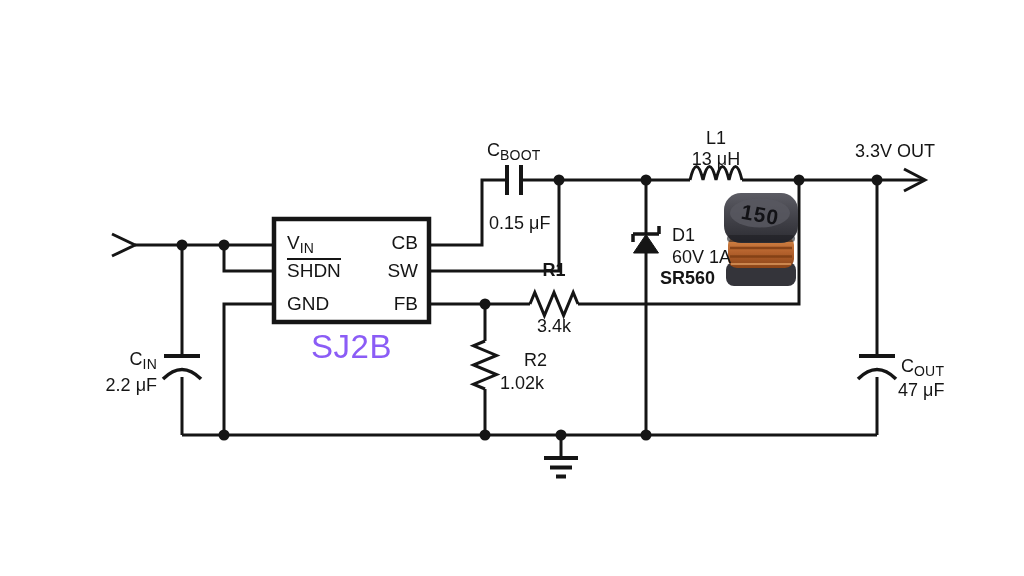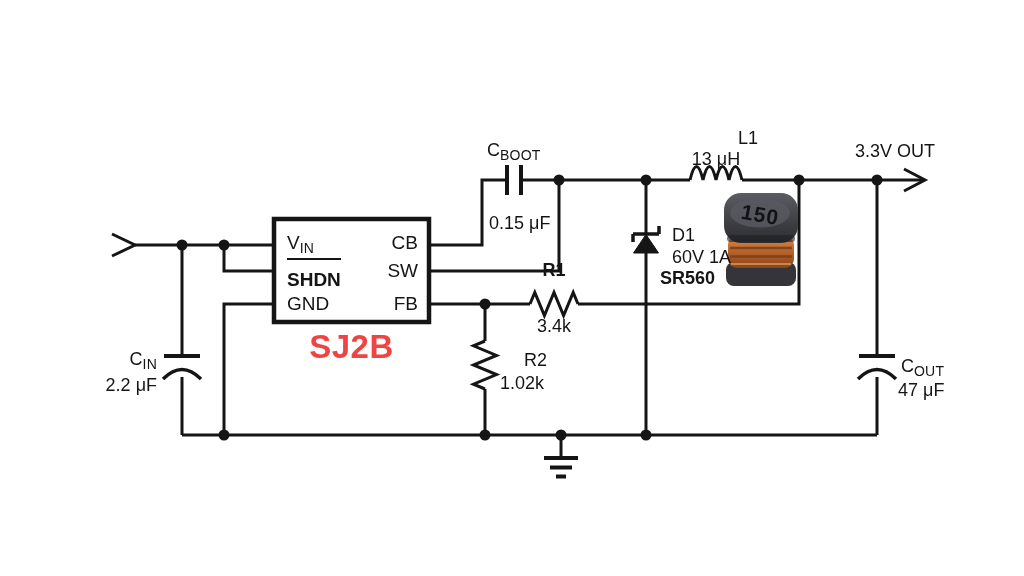--- a/index.html
+++ b/index.html
@@ -5,22 +5,22 @@
   html,body{margin:0;padding:0;background:#fff;}
   #stage{position:relative;width:1024px;height:576px;background:#ffffff;overflow:hidden;
          font-family:"Liberation Sans",sans-serif;color:#151515;}
   #wires{position:absolute;left:0;top:0;}
   .lbl{position:absolute;font-size:18px;line-height:1.15;white-space:nowrap;color:#151515;}
   .pin{font-size:19px;}
   .ctr{text-align:center;}
   .rgt{text-align:right;}
   .b{font-weight:bold;}
   .sub{font-size:14px;vertical-align:-4px;letter-spacing:.2px;}
-  .ovl{display:inline-block;border-top:2.5px solid #151515;padding-top:10px;line-height:1.05;font-weight:bold;}
-  .icname{font-size:33px;font-weight:bold;color:#ef4444;letter-spacing:.5px;}
+  .ovl{display:inline-block;border-top:2.5px solid #151515;padding-top:1px;line-height:1.05;}
+  .icname{font-size:33px;font-weight:normal;color:#8b5cf6;letter-spacing:.5px;}
 </style>
 </head>
 <body>
 
 <div id="stage">
 
   <svg id="wires" width="1024" height="576" viewBox="0 0 1024 576">
     <defs>
       <linearGradient id="gBody" x1="0" y1="0" x2="0" y2="1">
         <stop offset="0" stop-color="#5c5c64"></stop>
@@ -135,21 +135,21 @@
   <div class="lbl pin" style="left:287px;top:293px;">GND</div>
   <div class="lbl pin rgt" style="left:363px;top:232px;width:55px;">CB</div>
   <div class="lbl pin rgt" style="left:363px;top:260px;width:55px;">SW</div>
   <div class="lbl pin rgt" style="left:363px;top:293px;width:55px;">FB</div>
 
   <div class="lbl icname ctr" style="left:274px;top:328px;width:155px;">SJ2B</div>
 
   <div class="lbl" style="left:487px;top:140px;"><span>C</span><span class="sub">BOOT</span></div>
   <div class="lbl" style="left:489px;top:198px;margin-top:15px;">0.15 μF</div>
 
-  <div class="lbl ctr" style="left:720px;top:128px;width:56px;">L1</div>
+  <div class="lbl ctr" style="left:688px;top:128px;width:56px;">L1</div>
   <div class="lbl ctr" style="left:675px;top:149px;width:82px;">13 μH</div>
 
   <div class="lbl" style="left:672px;top:225px;">D1</div>
   <div class="lbl" style="left:672px;top:247px;">60V 1A</div>
   <div class="lbl b" style="left:660px;top:268px;">SR560</div>
 
   <div class="lbl ctr" style="left:530px;top:260px;width:48px;font-weight:bold;">R1</div>
   <div class="lbl ctr" style="left:526px;top:316px;width:56px;">3.4k</div>
   <div class="lbl" style="left:524px;top:350px;">R2</div>
   <div class="lbl" style="left:500px;top:373px;">1.02k</div>

